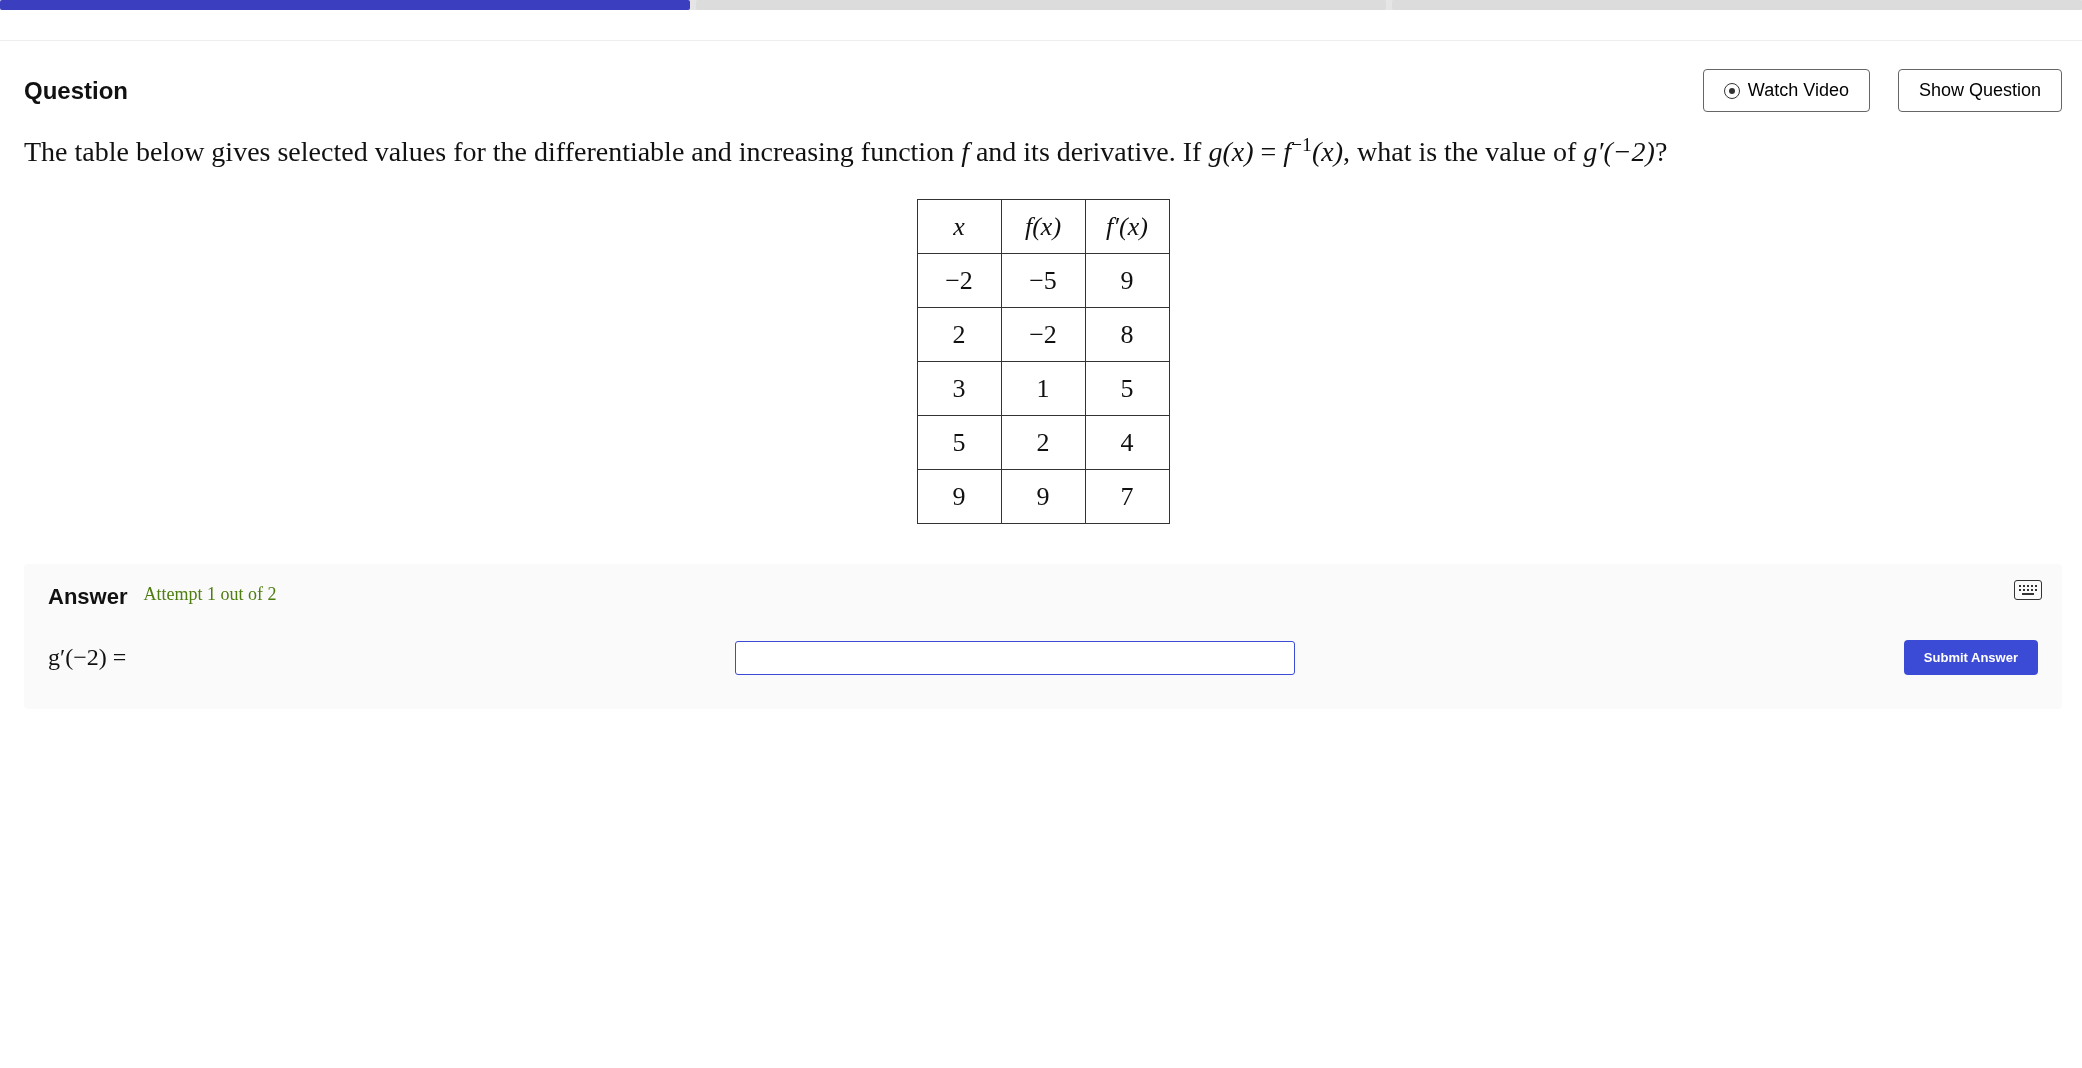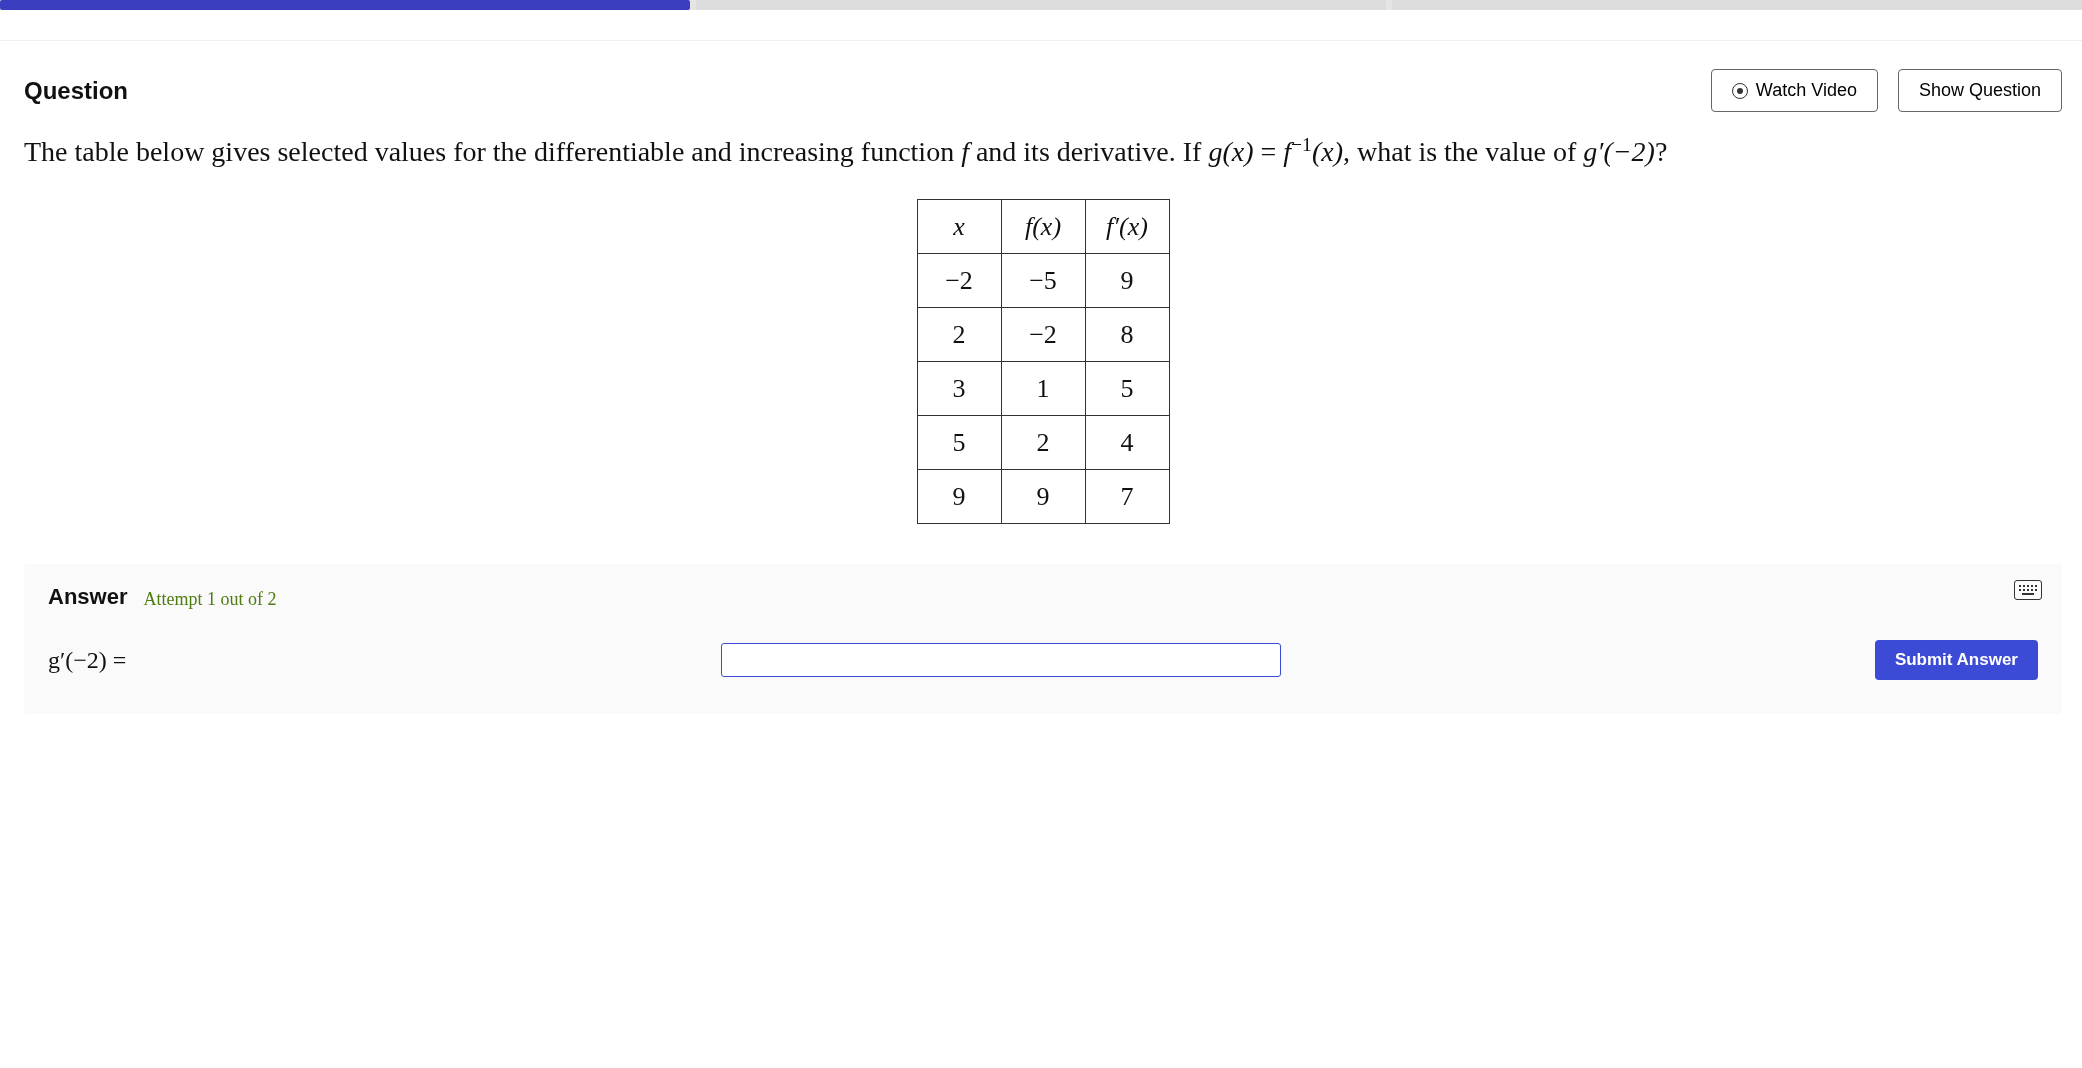--- a/index.html
+++ b/index.html
@@ -37,21 +37,21 @@
     border:1px solid #666;
     background:#fff;
     padding:10px 20px;
     font-size:18px;
     border-radius:4px;
     cursor:pointer;
     display:inline-flex;
     align-items:center;
     gap:8px;
   }
-  .head-btns { display:flex; gap:20px; }
+  .head-btns { display:flex; gap:28px; }
 
   .prompt {
     font-size:28px;
     font-family: "Times New Roman", Georgia, serif;
     margin-bottom:26px;
     line-height:1.5;
   }
   .prompt .mi { font-style:italic; }
   .prompt sup { font-size:0.7em; }
 
@@ -70,21 +70,21 @@
   }
   table.data th { font-weight:400; font-style:italic; background:#fff;}
   table.data td { }
 
   .answer-area {
     background:#fafafb;
     border-radius:4px;
     padding:20px 24px 34px 24px;
     position:relative;
   }
-  .answer-head { display:flex; align-items:flex-end; gap:16px; margin-bottom:30px;}
+  .answer-head { display:flex; align-items:flex-start; gap:16px; margin-bottom:30px;}
   .answer-head .atitle { font-weight:700; font-size:22px;}
   .answer-head .attempt { color:#4d7c0f; font-size:18px;font-family:Liberation Serif, serif;}
 
   .answer-row { display:flex; align-items:center; gap:0;justify-content:space-between;}
   .answer-label {
     font-family:"Times New Roman", Georgia, serif;
     font-size:24px;
   }
   .answer-input {
     border:1.5px solid #3c4bd6;
@@ -95,21 +95,21 @@
     font-size:18px;
     outline:none;
   }
 
   .btn-primary {
     background:#3c4bd6;
     color:#fff;
     border:none;
     border-radius:4px;
     padding:10px 20px;
-    font-size:17px;
+    font-size:13px;
     font-weight:600;
     cursor:pointer;
   }
 
   .kbd-icon {
     position:absolute;
     right:20px;
     top:16px;
     width:28px; height:20px;
     border:1.5px solid #333;

